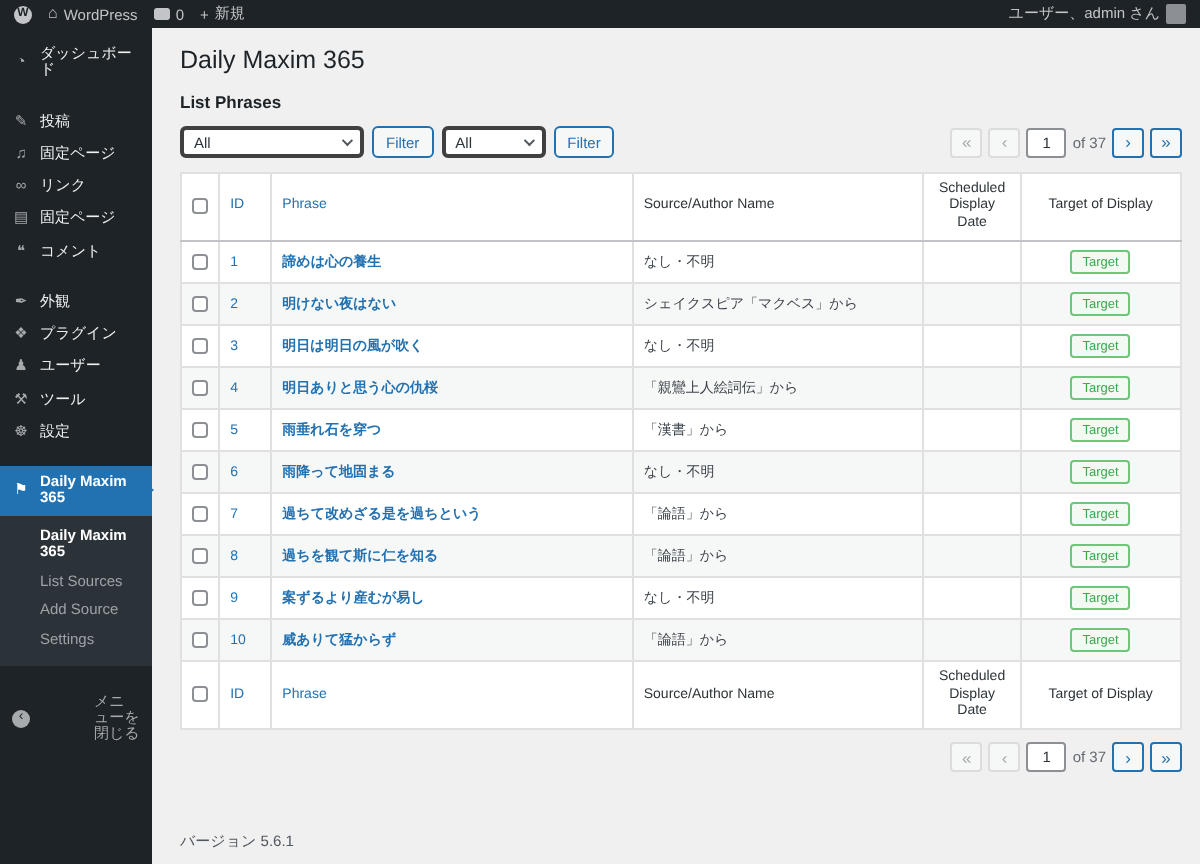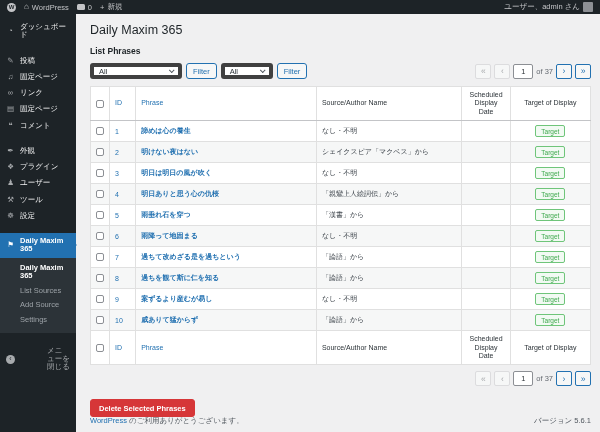--- a/index.html
+++ b/index.html
@@ -60,21 +60,21 @@
   #content {
     position:absolute; top:14px; left:76px; right:0; bottom:0;
     background:#f0f0f1; padding:9px 9px 0 14px;
   }
   h1.page-title { font-size:12.5px; font-weight:400; color:#1d2327; }
   .sub-title { font-size:8.5px; font-weight:bold; margin-top:9px; }
 
   .toolbar { display:flex; align-items:center; gap:4px; margin-top:7px; }
   .wp-select {
     display:inline-flex; align-items:center; justify-content:space-between;
-    height:16px; border:4px solid #404040; border-radius:3px; background:#fff;
+    height:16px; border:2px solid #404040; border-radius:3px; background:#fff;
     font-size:7.5px; color:#2c3338; padding:0 5px; cursor:pointer;
   }
   .wp-select.wide { width:92px; }
   .wp-select.narrow { width:52px; }
   .chev {
     width:4px; height:4px; border-right:1px solid #50575e; border-bottom:1px solid #50575e;
     transform:rotate(45deg) translateY(-1px); display:inline-block;
   }
   .btn-secondary {
     height:16px; padding:0 6px; border:1px solid #2271b1; background:#f6f7f7;
@@ -362,19 +362,17 @@
 
   <div class="tablenav-pages bottom">
     <span class="pg">«</span>
     <span class="pg">‹</span>
     <input class="current-page" value="1" style="">
     <span>of 37</span>
     <span class="pg enabled">›</span>
     <span class="pg enabled">»</span>
   </div>
 
-  <button class="btn-danger">Delete Selected Phrases</button>
 
   <div id="footer">
-    <span><a>WordPress</a><span> のご利用ありがとうございます。</span></span>
     <span>バージョン 5.6.1</span>
   </div>
 </div>
 
 </body></html>

